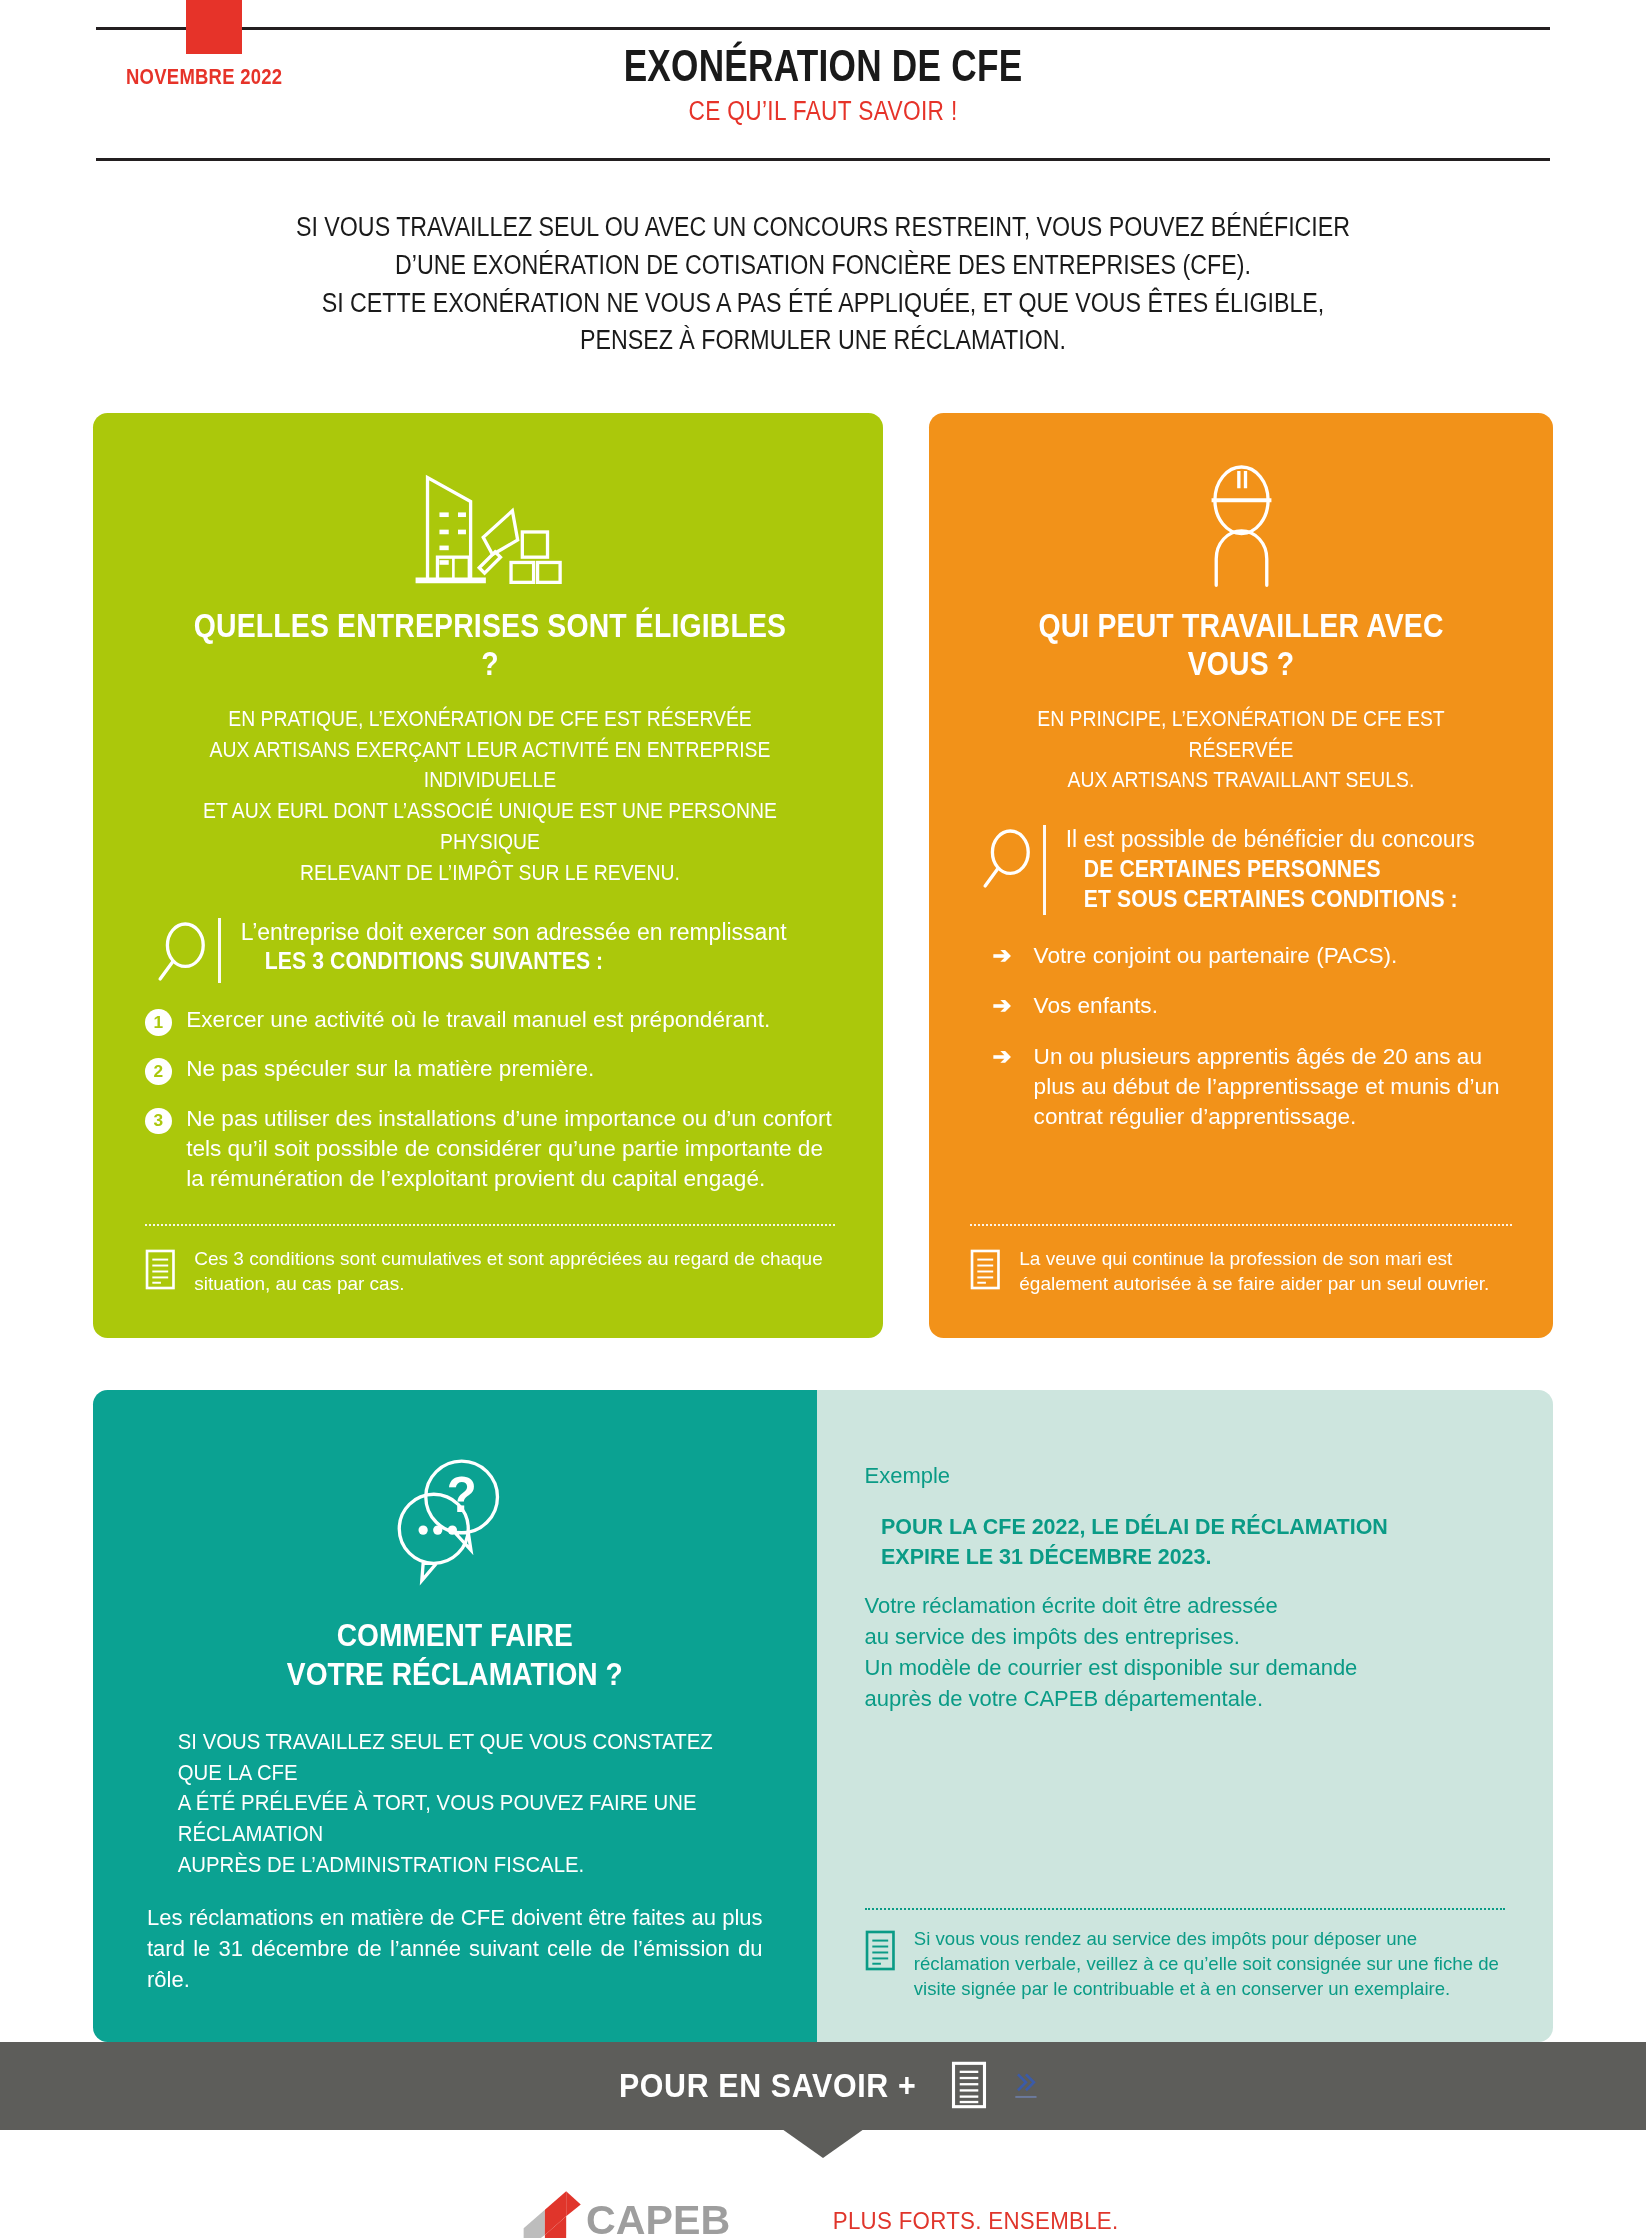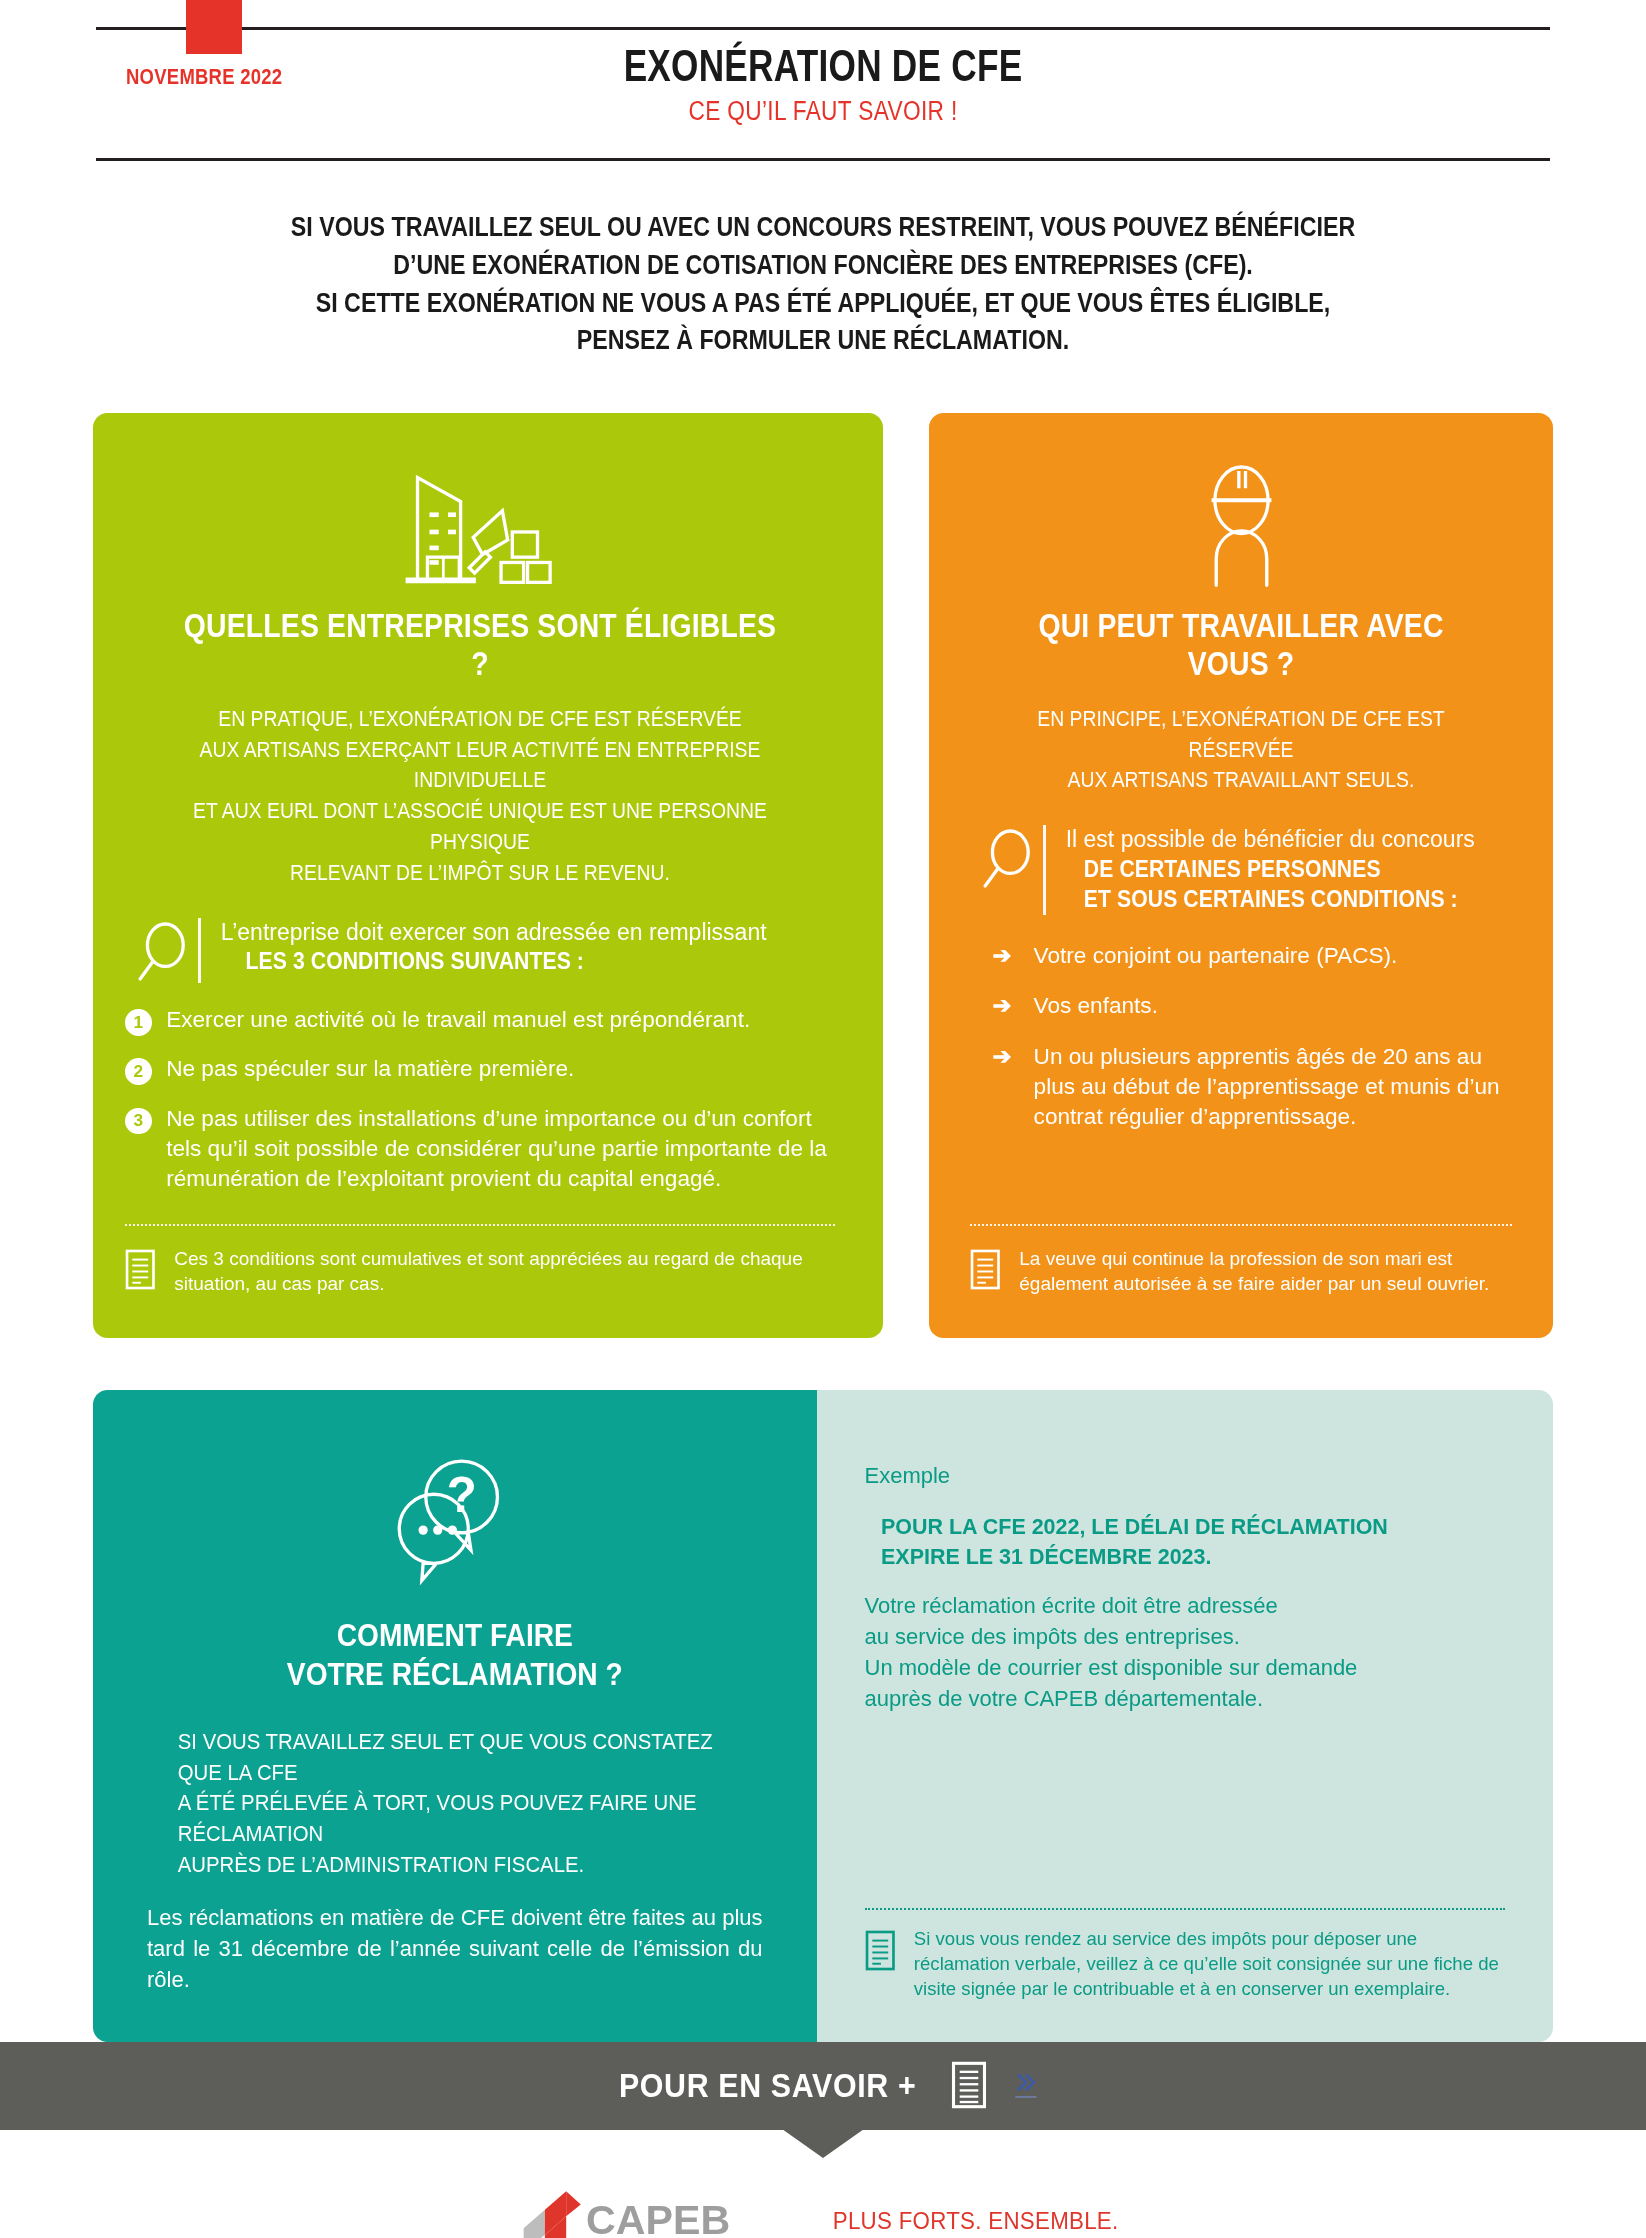--- a/index.html
+++ b/index.html
@@ -77,21 +77,21 @@
     transform: scaleX(0.84);
     margin-top: 6px;
     letter-spacing: 0.4px;
   }
 
   
   .intro {
     margin-top: 46px;
     text-align: center;
     font-size: 27px;
-    font-weight: 700;
+    font-weight: 400;
     line-height: 1.40;
     color: #1a1a1a;
   }
   .intro .line { transform: scaleX(0.86); }
 
   
   .cards-row {
     position: relative;
     margin-top: 53px;
     padding: 0 93px;
@@ -100,21 +100,21 @@
     align-items: stretch;
   }
   .card {
     border-radius: 14.6px;
     box-sizing: border-box;
     position: relative;
   }
   .card-green {
     background: #abc80b;
     width: 790px;
-    padding: 46px 48px 42px 32px;
+    padding: 46px 48px 42px 52px;
   }
   .card-orange {
     background: #f29219;
     width: 624px;
     padding: 46px 41px 42px 41px;
   }
   .card-icon {
     display: flex;
     justify-content: center;
     align-items: center;

